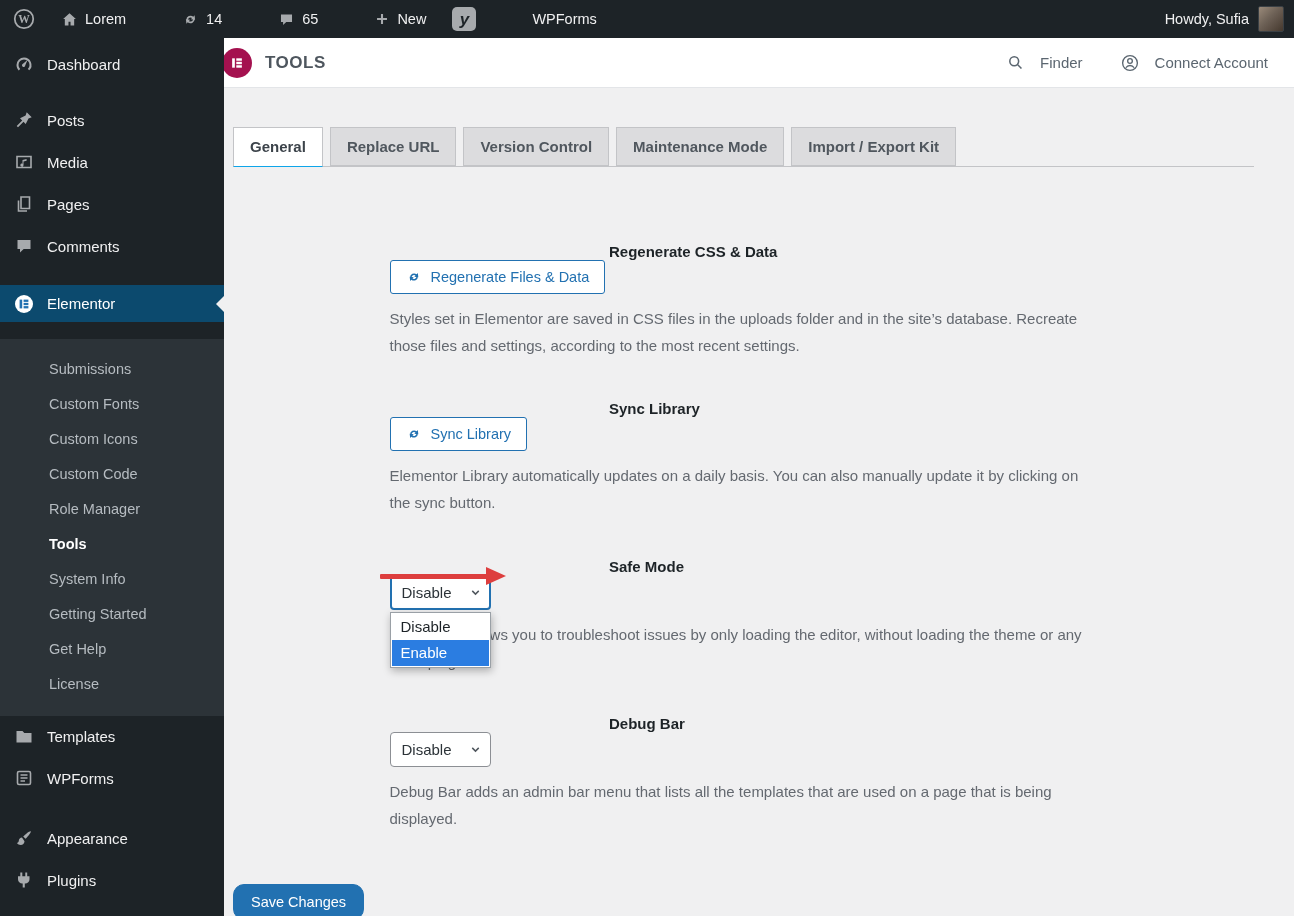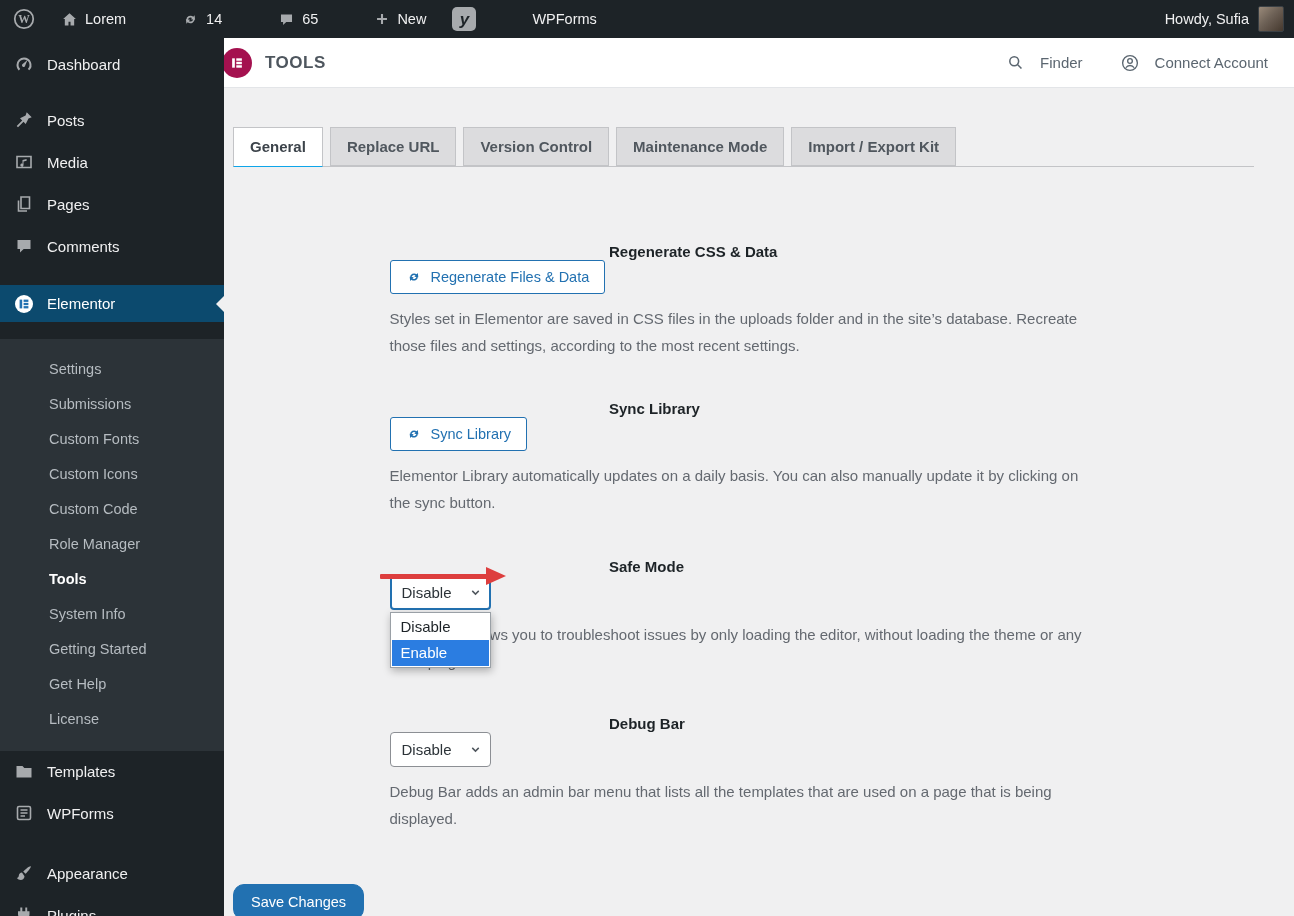--- a/index.html
+++ b/index.html
@@ -238,21 +238,20 @@
           <rect x="9.6" y="5.6" width="4.8" height="2.3"></rect>
           <rect x="9.6" y="8.85" width="4.8" height="2.3"></rect>
           <rect x="9.6" y="12.1" width="4.8" height="2.3"></rect>
         </g>
       </svg>
     </span>
     <span>Elementor</span>
     <span class="menu-arrow"></span>
   </div>
   <div class="submenu">
-    <div class="submenu-item">Settings</div>
     <div class="submenu-item">Submissions</div>
     <div class="submenu-item">Custom Fonts</div>
     <div class="submenu-item">Custom Icons</div>
     <div class="submenu-item">Custom Code</div>
     <div class="submenu-item">Role Manager</div>
     <div class="submenu-item active">Tools</div>
     <div class="submenu-item">System Info</div>
     <div class="submenu-item">Getting Started</div>
     <div class="submenu-item">Get Help</div>
     <div class="submenu-item">License</div>

